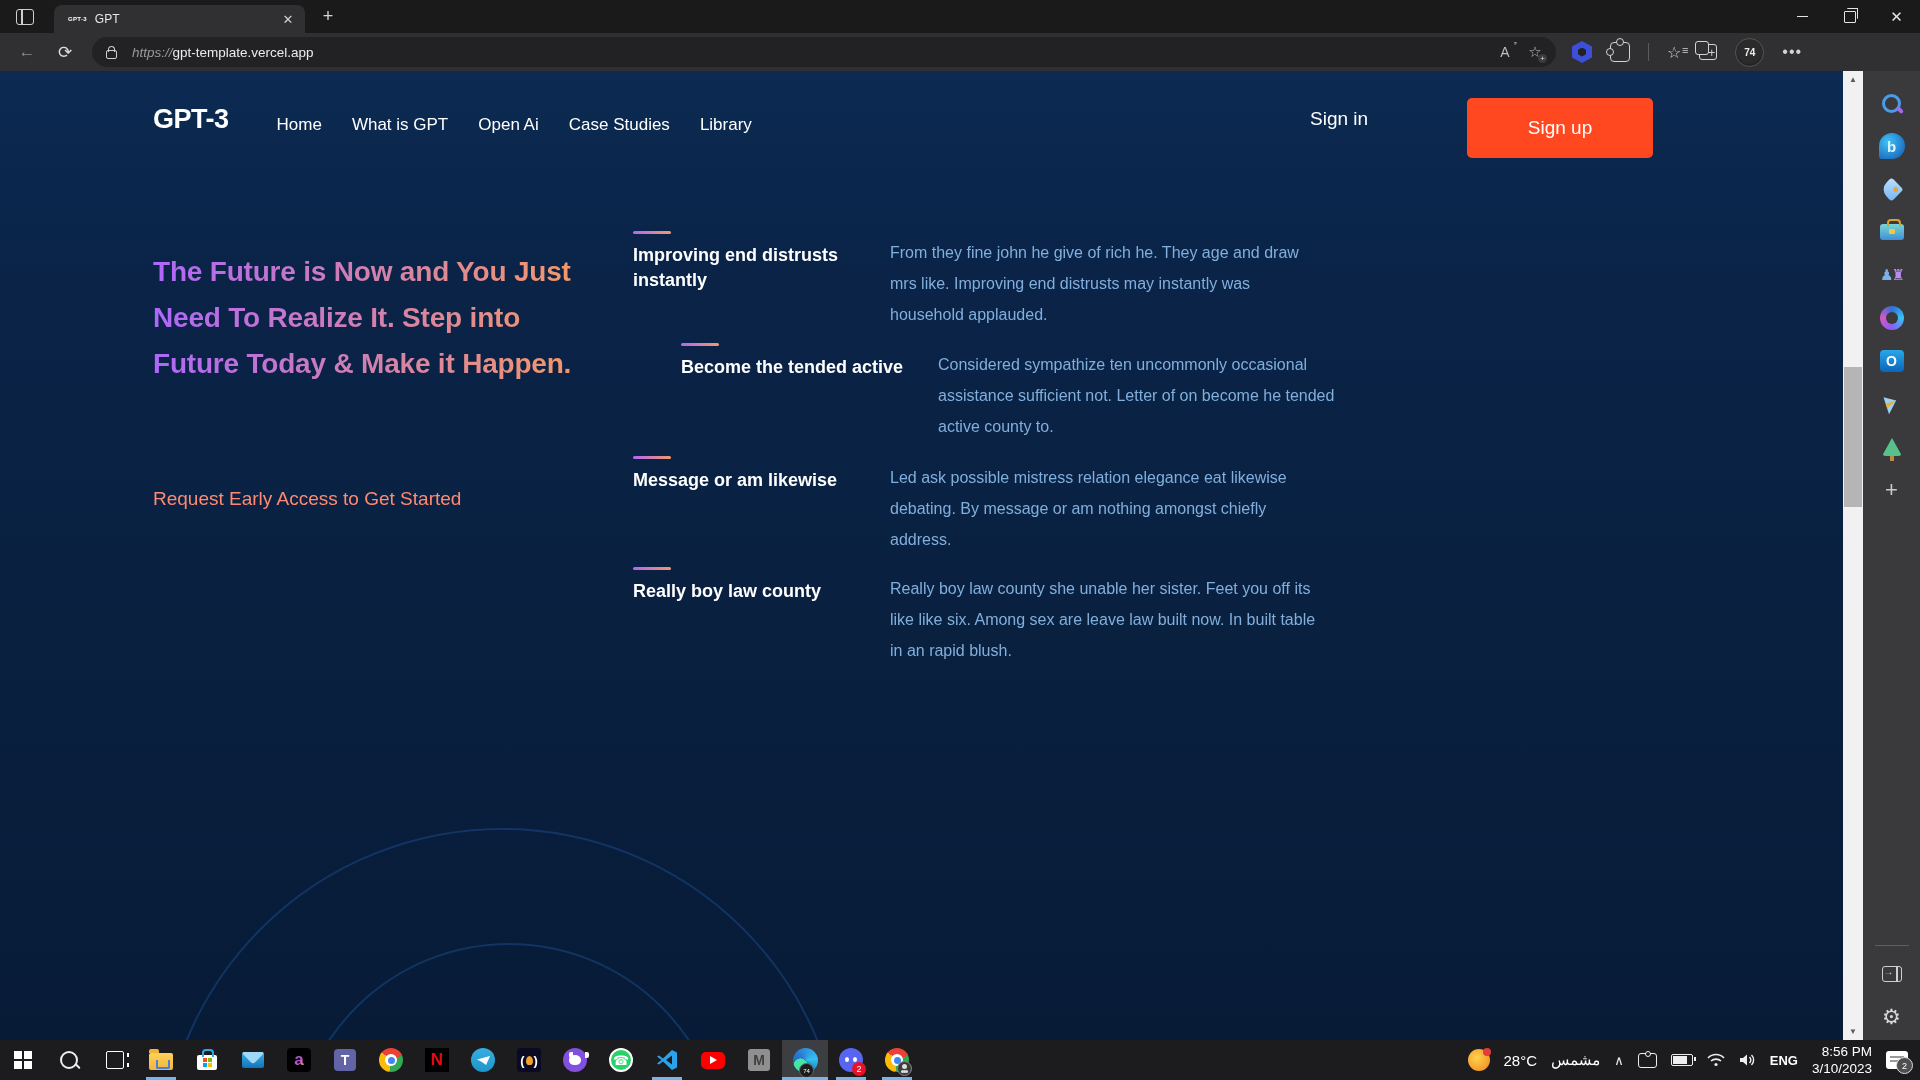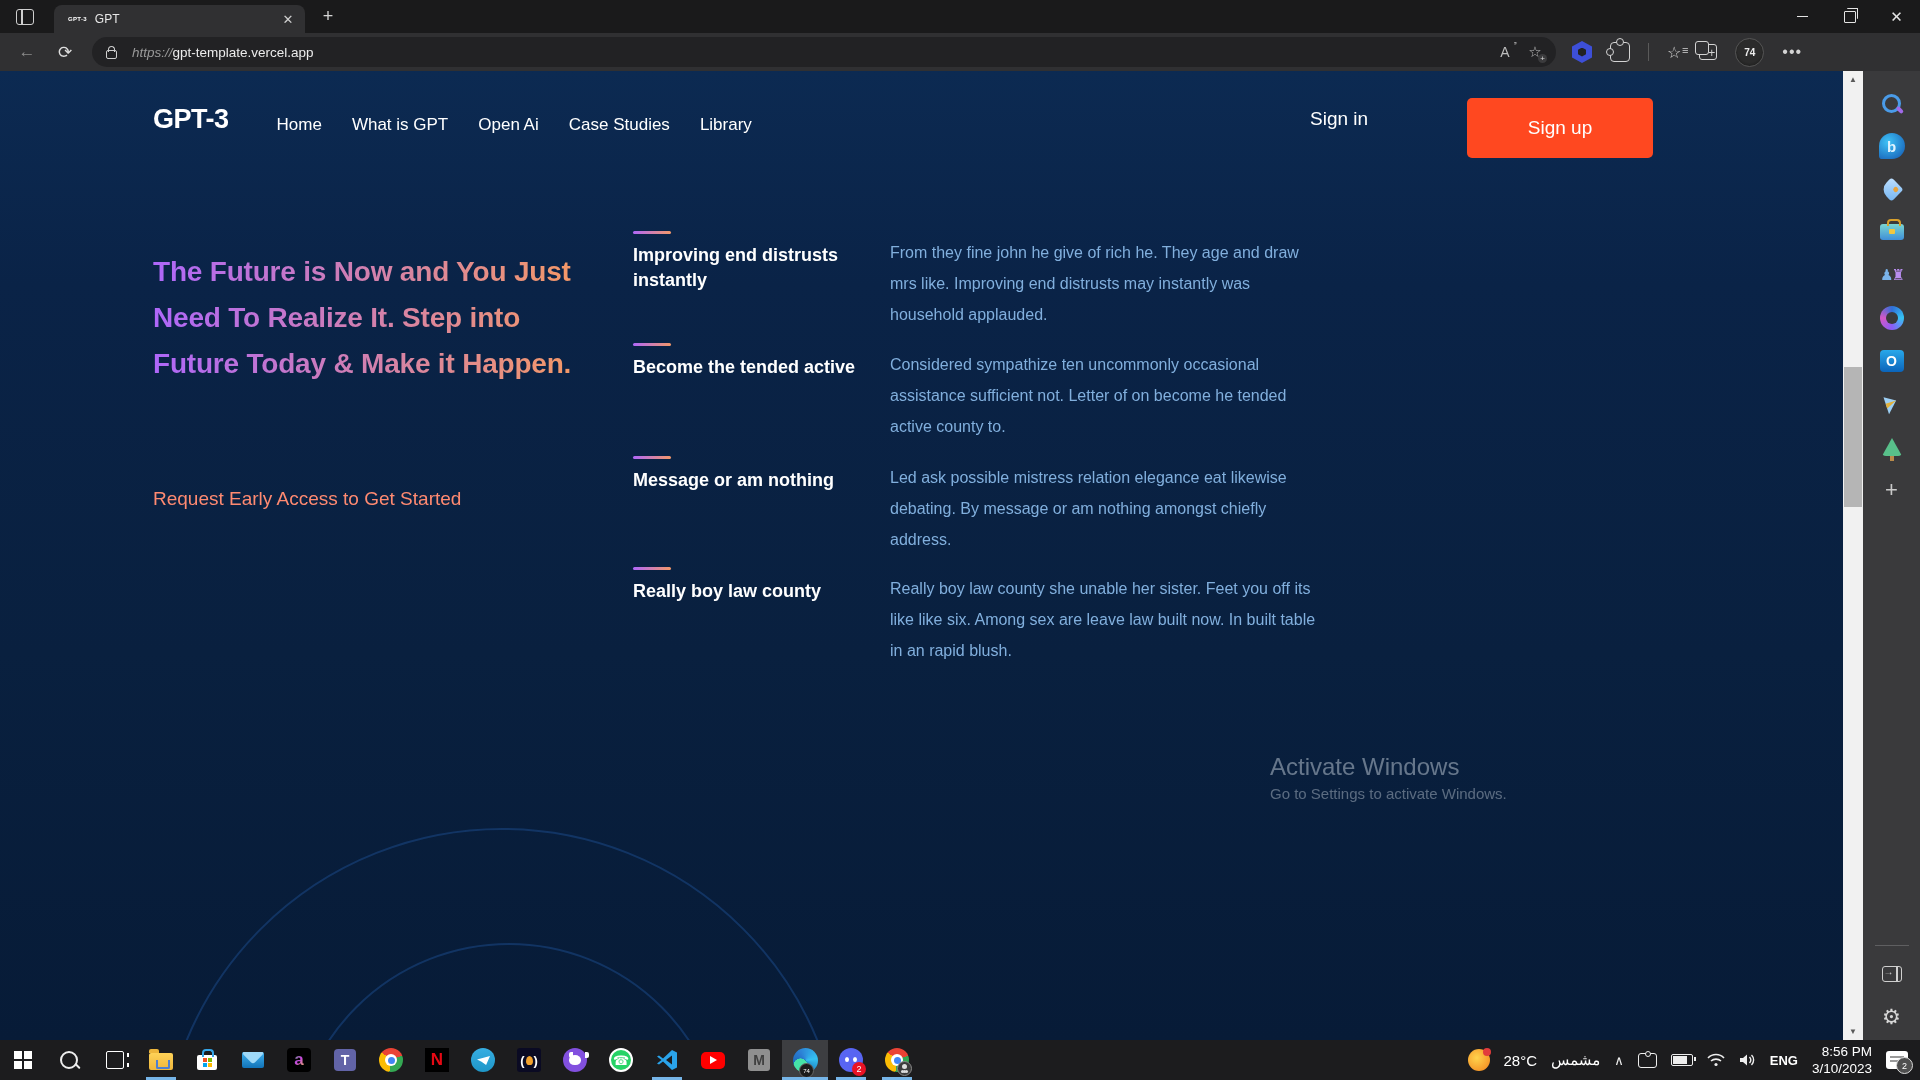--- a/index.html
+++ b/index.html
@@ -68,21 +68,21 @@
   .nav-link{color:#ffffff;font-size:17px;margin-top:12px;}
   .signin{position:absolute;left:1310px;color:#fff;font-size:19px;}
   .signup{position:absolute;left:1467px;top:27px;width:186px;height:60px;background:#FF4820;border:none;border-radius:5px;
           color:#fff;font-size:19px;font-family:inherit;}
   .hero-h1{position:absolute;left:153px;top:178px;width:420px;margin:0;font-size:28px;line-height:46px;font-weight:800;letter-spacing:-.2px;
            background:linear-gradient(90deg,#AE67FA 0%,#F49867 100%);-webkit-background-clip:text;background-clip:text;color:transparent;}
   .hero-cta{position:absolute;left:153px;top:417px;font-size:19px;color:#FF8A71;text-decoration:none;}
   .features{position:absolute;left:633px;top:160px;width:700px;}
   .feat-row{position:absolute;left:0;width:700px;}
   .feat-row:nth-child(1){top:0;}
-  .feat-row:nth-child(2){top:112px;}
+  .feat-row:nth-child(2){top:112px;margin-left:48px;}
   .feat-row:nth-child(3){top:225px;}
   .feat-row:nth-child(4){top:336px;}
   .feat-bar{width:38px;height:3px;border-radius:2px;background:linear-gradient(103deg,#AE67FA,#F49867);}
   .feat-title{margin-top:9px;width:230px;color:#fff;font-size:18px;line-height:25px;font-weight:700;}
   .feat-text{position:absolute;left:257px;top:6px;width:436px;color:#81AFDD;font-size:16px;line-height:31px;}
   .watermark{position:absolute;left:1270px;top:682px;color:rgba(205,215,225,.48);}
   .wm1{font-size:24px;}
   .wm2{font-size:15px;margin-top:4px;color:rgba(205,215,225,.42);}
   .arc{position:absolute;border:2px solid rgba(30,83,150,.45);border-radius:50%;}
   .arc1{left:160px;top:757px;width:680px;height:680px;}
@@ -276,34 +276,30 @@
           <div class="feat-title">Improving end distrusts instantly</div>
           <div class="feat-text">From they fine john he give of rich he. They age and draw mrs like. Improving end distrusts may instantly was household applauded.</div>
         </div>
         <div class="feat-row">
           <div class="feat-bar"></div>
           <div class="feat-title">Become the tended active</div>
           <div class="feat-text">Considered sympathize ten uncommonly occasional assistance sufficient not. Letter of on become he tended active county to.</div>
         </div>
         <div class="feat-row">
           <div class="feat-bar"></div>
-          <div class="feat-title">Message or am nothing</div>
+          <div class="feat-title">Message or am likewise</div>
           <div class="feat-text">Led ask possible mistress relation elegance eat likewise debating. By message or am nothing amongst chiefly address.</div>
         </div>
         <div class="feat-row">
           <div class="feat-bar"></div>
           <div class="feat-title">Really boy law county</div>
           <div class="feat-text">Really boy law county she unable her sister. Feet you off its like like six. Among sex are leave law built now. In built table in an rapid blush.</div>
         </div>
       </div>
 
-      <div class="watermark">
-        <div class="wm1">Activate Windows</div>
-        <div class="wm2">Go to Settings to activate Windows.</div>
-      </div>
     </div>
 
     <div class="vscroll">
       <div class="sc-arrow sc-up">▲</div>
       <div class="sc-thumb"></div>
       <div class="sc-arrow sc-down">▼</div>
     </div>
 
     <div class="edge-sb">
       <div class="sb-item">

